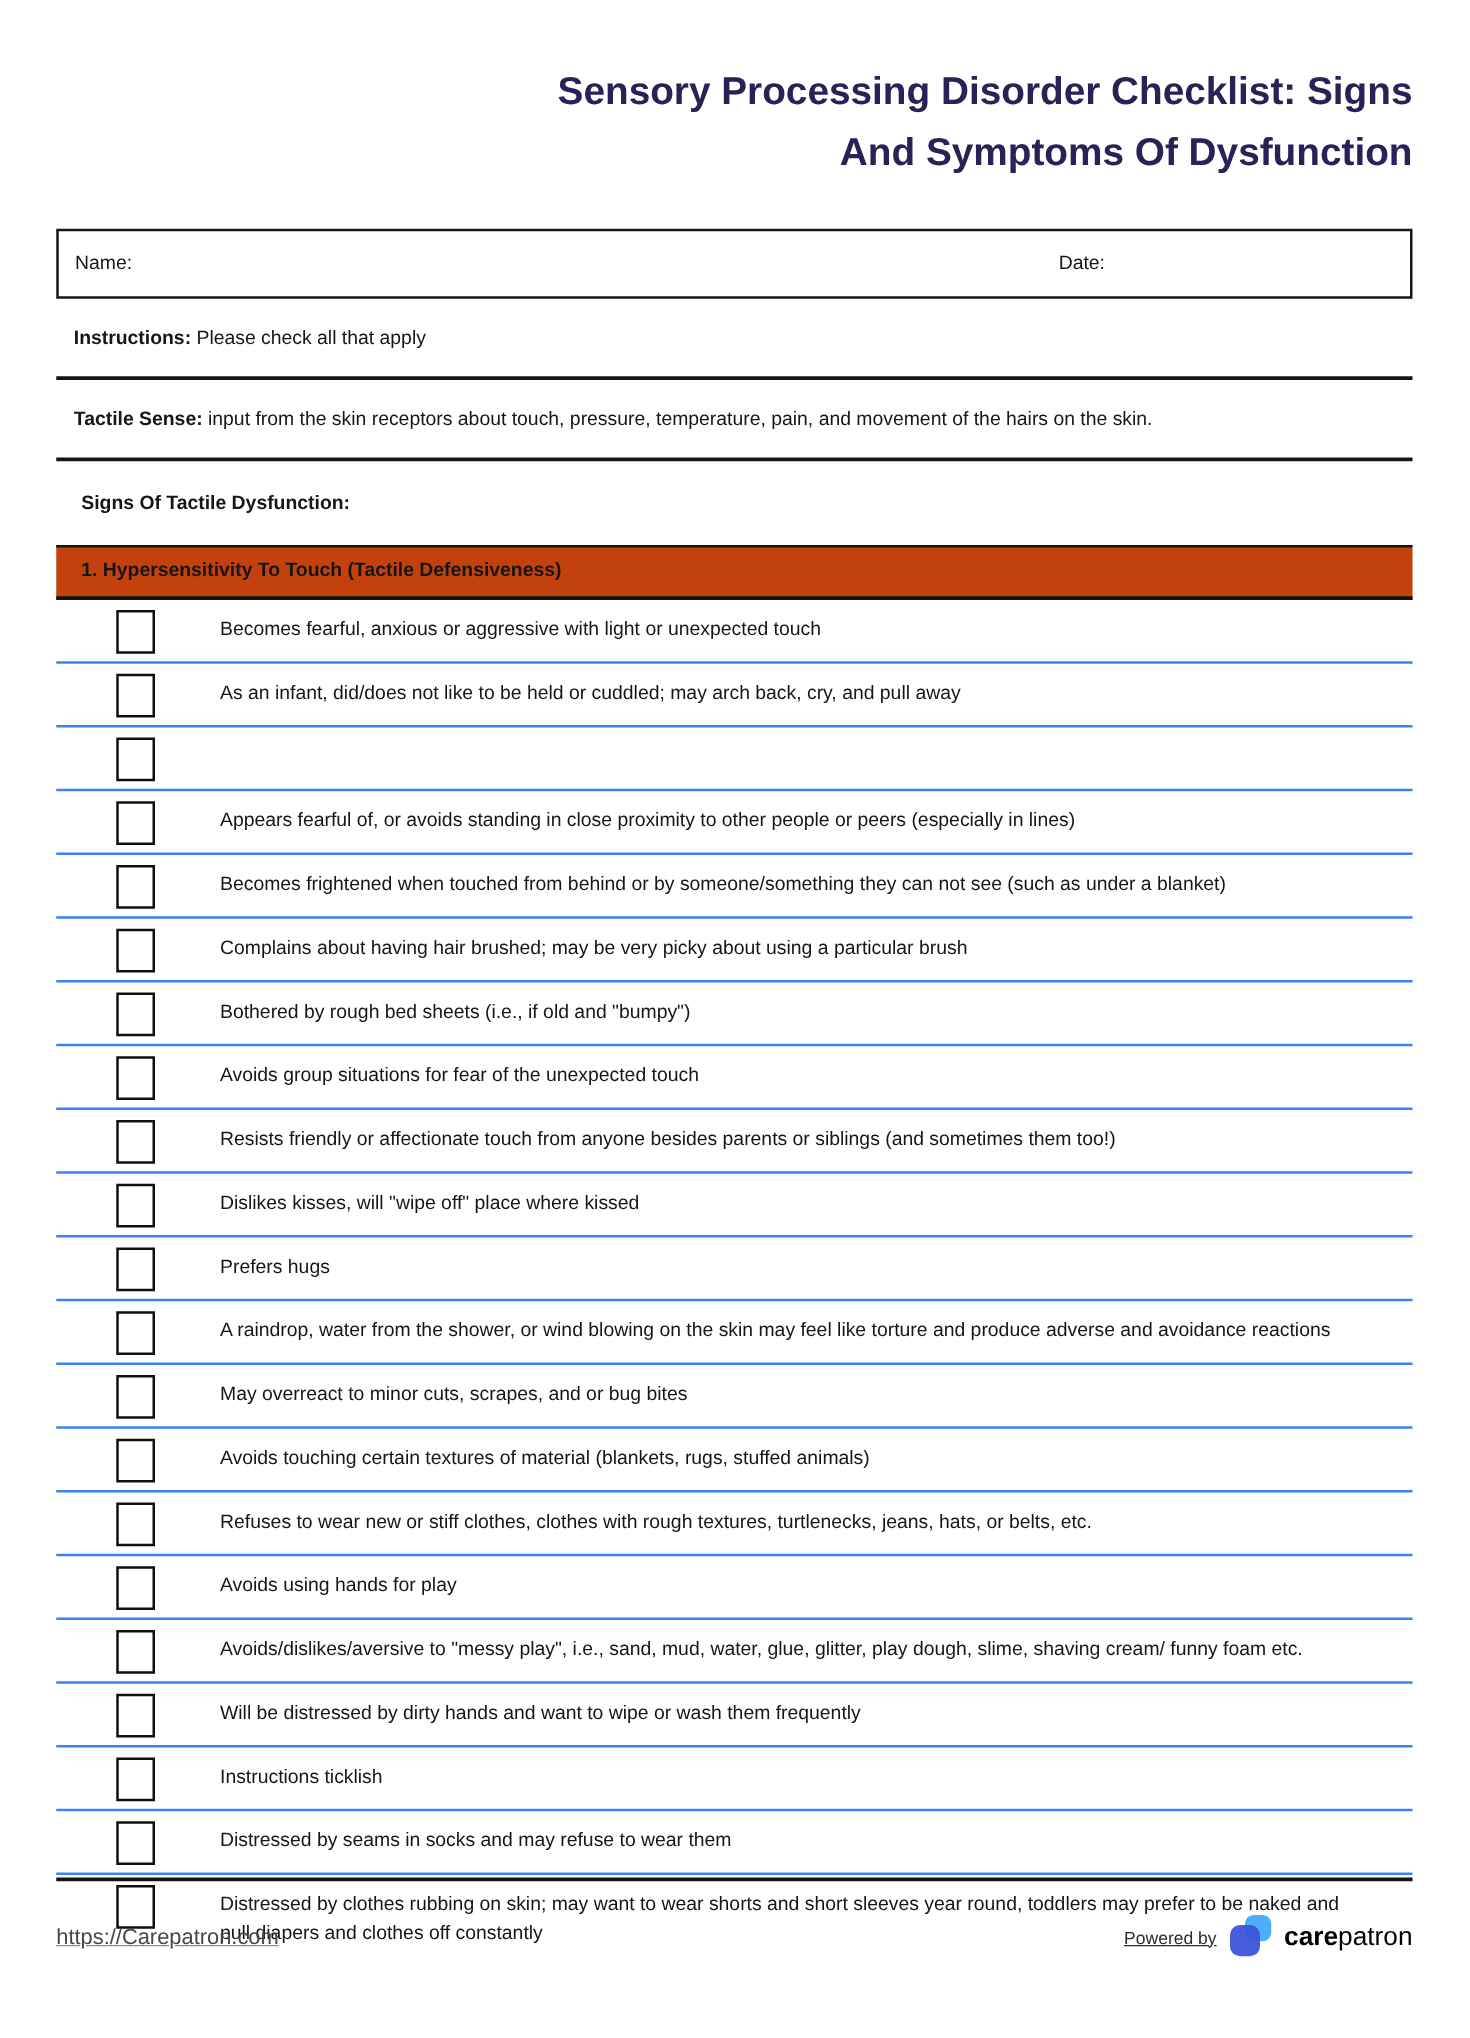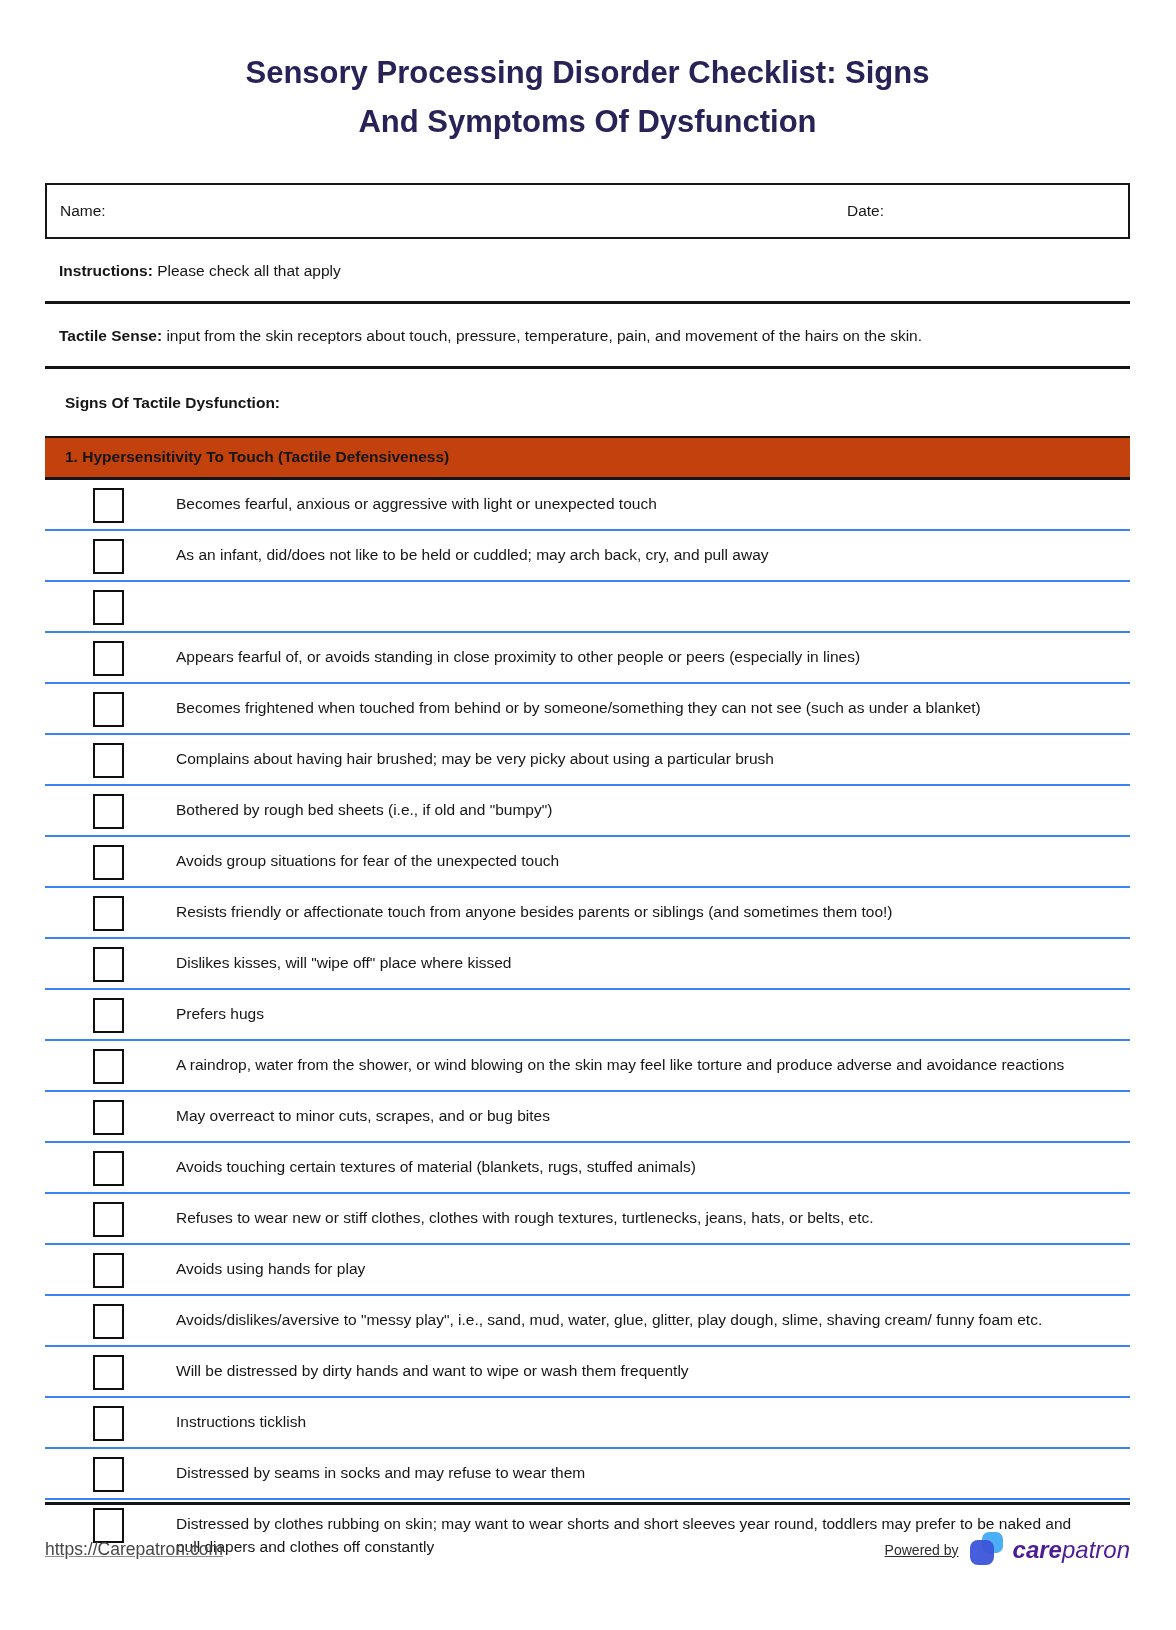--- a/index.html
+++ b/index.html
@@ -4,21 +4,21 @@
 <style>
   html,body{margin:0;padding:0;}
   body{
     width:1176px;height:1630px;position:relative;background:#ffffff;
     font-family:"Liberation Sans","DejaVu Sans",sans-serif;color:#161616;
     overflow:hidden;
   }
   .page{padding:0 46px 0 45px;}
 
   .title{
-    margin:0;padding-top:48px;text-align:center;
+    margin:0;padding-top:48px;text-align:right;
     font-size:31px;line-height:49px;font-weight:bold;color:#282257;
   }
 
   .namebox{
     margin-top:37px;height:52px;border:2px solid #161616;
     position:relative;display:flex;align-items:center;font-size:15.5px;
   }
   .namebox .lbl{white-space:nowrap;}
   .name-cell{display:flex;align-items:center;flex:1 1 auto;height:100%;}
   .name-cell .lbl{margin-left:13px;}
@@ -54,21 +54,21 @@
   .footer{position:absolute;left:45px;right:46px;top:1502px;}
   .footer-divider{height:3px;background:#141414;}
   .footer-row{margin-top:26px;display:flex;justify-content:space-between;align-items:center;}
   .footer-link{
     font-size:17.5px;color:#474747;text-decoration:underline;
     text-decoration-color:#8d8d8d;cursor:pointer;
   }
   .brand{display:flex;align-items:center;}
   .powered{font-size:14px;color:#2b2b2b;margin-right:8px;text-decoration:underline;}
   .logo-icon{width:40px;height:37px;margin-right:6px;}
-  .brandname{font-size:24px;color:#4c1d95;font-style:italic;}
+  .brandname{font-size:21px;color:#000000;}
   .brandname b{font-weight:bold;}
 </style>
 </head>
 <body>
 
 <div class="page">
 
   <h1 class="title"><span>Sensory Processing Disorder Checklist: Signs</span><br><span>And Symptoms Of Dysfunction</span></h1>
 
   <div class="namebox">

